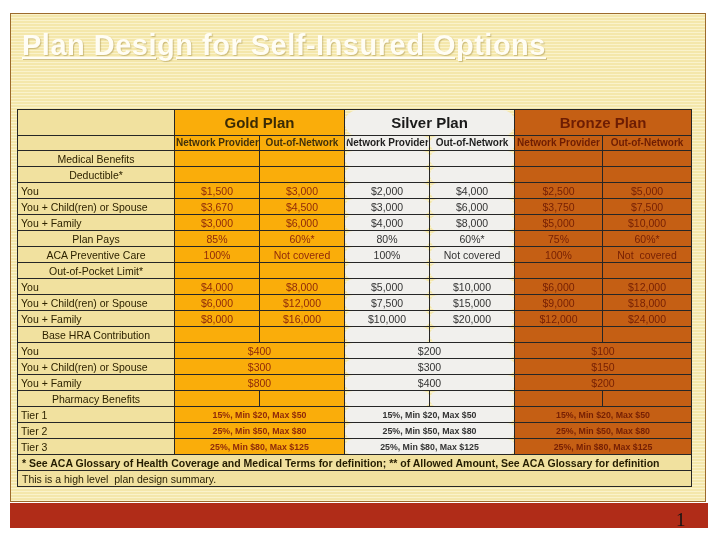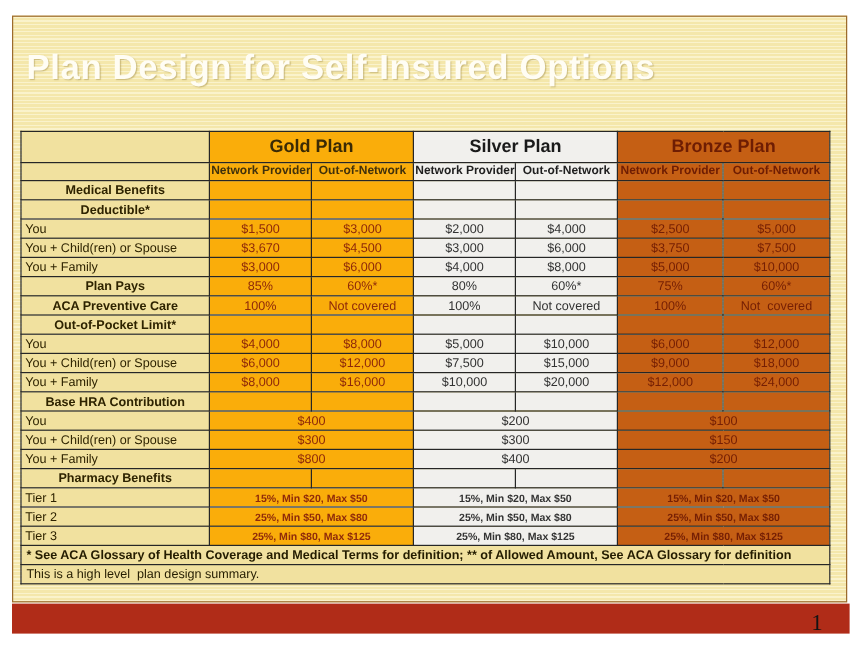--- a/index.html
+++ b/index.html
@@ -11,51 +11,52 @@
   .slide{
     position:absolute;left:10px;top:13px;width:696px;height:489px;
     background-color:var(--slide_bg);
     background-image:repeating-linear-gradient(0deg,
       rgba(255,252,230,0.55) 0px, rgba(255,252,230,0.55) 1px,
       rgba(0,0,0,0) 1px, rgba(0,0,0,0) 3px);
     border:1px solid var(--border);
     box-sizing:border-box;
   }
   .slide-title{
-    position:absolute;left:11px;top:27px;
+    position:absolute;left:11px;top:15px;
     font-size:29px;font-weight:bold;color:var(--title_text);
     letter-spacing:0.5px;
     text-shadow:1px 1px 1px rgba(170,150,80,0.55);
     white-space:nowrap;
+    text-decoration:underline;
   }
   table.plan-table{
     position:absolute;left:6px;top:95px;
     border-collapse:collapse;table-layout:fixed;width:674px;
   }
   table.plan-table td{
     border:1px solid var(--grid);
     overflow:hidden;box-sizing:border-box;
     height:16px;line-height:12px;vertical-align:middle;
   }
   tr.hd1 td{height:26px;margin-top:20px;}
   tr.hd2 td{height:15px;}
   td.corner{background-color:var(--label_bg);}
   .gold{background-color:var(--gold);color:var(--gold_text);}
-  .silver{background-color:var(--silver);color:var(--silver_text);}
+  .silver{background-color:var(--silver);color:var(--silver_text);border-radius:13px;}
   .bronze{background-color:var(--bronze);color:var(--bronze_text);}
   td.plan-hd{font-size:15px;font-weight:bold;text-align:center;}
   td.plan-hd.gold{color:#3a2a05;}
   td.plan-hd.silver{color:#1a1a1a;}
   td.plan-hd.bronze{color:#6e1d03;}
   td.sub-hd{font-size:10px;font-weight:bold;text-align:center;white-space:nowrap;}
   td.sub-hd.gold{color:#41310b;}
   td.sub-hd.silver{color:#1f1f1f;}
   td.sub-hd.bronze{color:#6e1d03;}
   td.lbl{background-color:var(--label_bg);color:#2e2300;font-size:10.5px;padding:0 3px;white-space:nowrap;}
-  td.lbl.boldc{font-weight:bold;text-align:center;}
+  td.lbl.boldc{font-weight:normal;text-align:center;}
   td.lbl.plain{text-align:left;}
   td.val{text-align:center;font-size:10.5px;white-space:pre;}
   td.val.small{font-size:8.8px;font-weight:bold;}
   td.note{background-color:var(--label_bg);font-size:10.5px;text-align:left;padding:0 4px;white-space:pre;color:#241c00;height:17px;}
   td.note.bold{font-weight:bold;margin-top:31px;}
   .red-bar{
     position:absolute;left:10px;top:503px;width:698px;height:25px;
     background:var(--red_bar);
   }
   .page-number{

